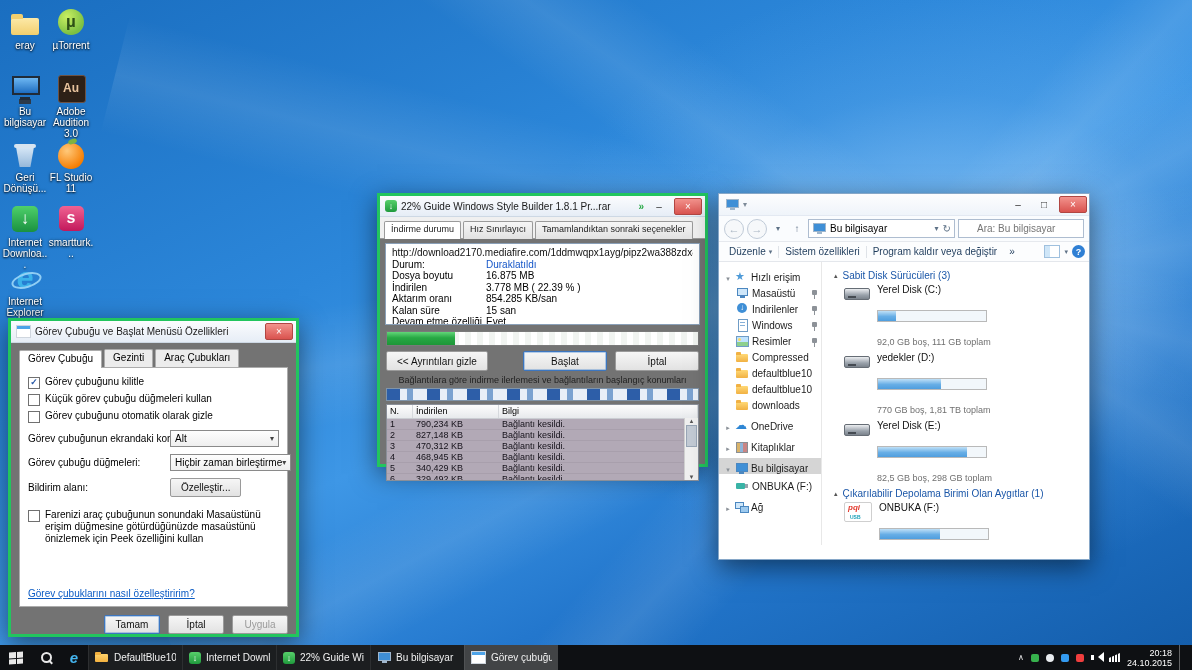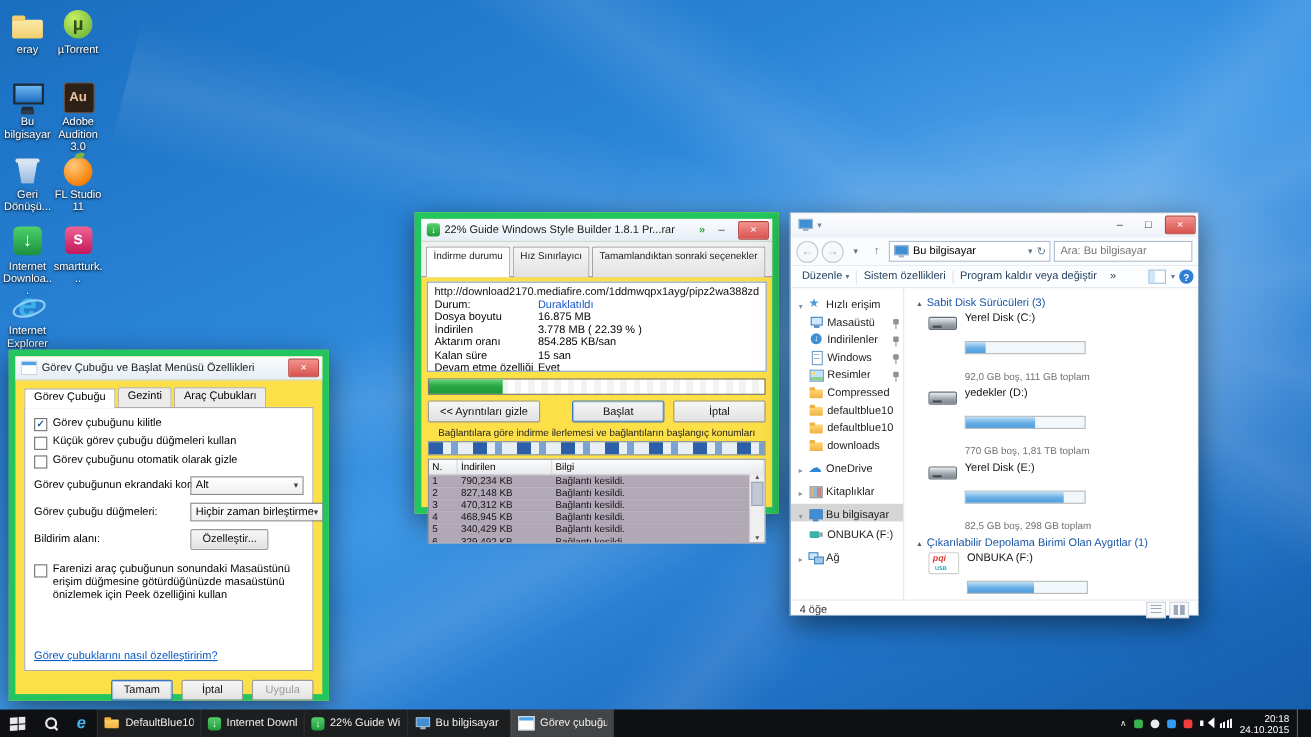--- a/index.html
+++ b/index.html
@@ -33,21 +33,21 @@
   .di-fl::before{content:"";position:absolute;left:3px;top:5px;width:26px;height:26px;border-radius:50%;background:radial-gradient(circle at 35% 30%,#ffc97a,#f57c00 75%)}
   .di-fl::after{content:"";position:absolute;left:13px;top:1px;width:9px;height:5px;border-radius:50%;background:#7cb342;transform:rotate(-20deg)}
   .di-idm::before{content:"";position:absolute;left:3px;top:3px;width:26px;height:26px;border-radius:5px;background:linear-gradient(#4ed06a,#1a9140)}
   .di-idm::after{content:"↓";position:absolute;inset:0;color:#fff;font-size:17px;font-weight:bold;line-height:31px;text-align:center}
   .di-sm::before{content:"";position:absolute;left:4px;top:3px;width:25px;height:25px;border-radius:5px;background:linear-gradient(#f06292,#c2185b)}
   .di-sm::after{content:"s";position:absolute;inset:0;color:#fff;font-size:16px;font-weight:bold;line-height:29px;text-align:center}
   .di-ie::before{content:"e";position:absolute;inset:0;color:#3bb2ea;font-size:30px;line-height:32px;font-style:italic;font-weight:bold;text-align:center}
   .di-ie::after{content:"";position:absolute;left:2px;top:11px;width:27px;height:11px;border:2px solid rgba(150,210,245,.95);border-radius:50%;transform:rotate(-16deg)}
 
   
-  .window{position:absolute;background:#fde047;border:6px solid #22c55e;box-shadow:0 7px 24px rgba(0,0,0,.5);z-index:5;box-sizing:border-box}
+  .window{position:absolute;background:#737373;border:3px solid #22c55e;box-shadow:0 7px 24px rgba(0,0,0,.5);z-index:5;box-sizing:border-box}
   .titlebar{height:20px;display:flex;align-items:center;gap:4px;padding:0 3px 0 5px;background:linear-gradient(#fbfcfe,#e6edf6);border-bottom:1px solid #cdd8e4;font-size:10px}
   .cap-title{flex:1;white-space:nowrap;overflow:hidden;color:#1a1a1a}
   .cap-btn{width:22px;height:15px;display:flex;align-items:center;justify-content:center;font-size:10px;color:#333;border-radius:2px}
   .cap-btn.close{background:linear-gradient(#f3938d,#d9534f);color:#fff;border:1px solid #b14642;width:26px}
   .btn{font-size:10px;height:18px;padding:0 10px;background:linear-gradient(#f6f6f6,#e2e2e2);border:1px solid #9a9a9a;border-radius:2px;display:inline-flex;align-items:center;justify-content:center;color:#111;white-space:nowrap}
   .btn.primary{border-color:#3c76c0;box-shadow:inset 0 0 0 1px rgba(80,140,210,.4)}
   .btn.disabled{color:#9b9b9b}
 
   
   .m{position:relative;display:inline-block}
@@ -59,21 +59,21 @@
   .m-pc{width:14px;height:11px}
   .m-pc::before{content:"";position:absolute;left:1px;top:0;width:11px;height:7px;border:1px solid #9fb6cc;background:#3f8fd6}
   .m-pc::after{content:"";position:absolute;left:5px;bottom:0;width:5px;height:2px;background:#9fb6cc}
   .m-win{width:13px;height:11px;border:1px solid #cfd6de;background:#fff}
   .m-win::before{content:"";position:absolute;left:0;top:0;right:0;height:3px;background:#4da3e8}
 
   
   .idm{left:377px;top:193px;width:331px;height:274px}
   .idm-tabs{display:flex;padding:3px 4px 0;border-bottom:1px solid #9a9a9a;background:#f0f0f0}
   .idm-tab{font-size:9px;padding:2px 6px;border:1px solid #9a9a9a;border-bottom:none;border-radius:2px 2px 0 0;background:linear-gradient(#f6f6f6,#e2e2e2);margin-right:2px;position:relative;top:1px;color:#222;white-space:nowrap}
-  .idm-tab.active{background:#fff;padding-bottom:15px;z-index:2}
+  .idm-tab.active{background:#fff;padding-bottom:5px;z-index:2}
   .idm-panel{margin:4px 5px 0;background:#fff;border:1px solid #8aa0b8;padding:3px 6px;font-size:10px;line-height:11.5px;height:82px;box-sizing:border-box;overflow:hidden}
   .idm-url{white-space:nowrap;overflow:hidden;color:#111}
   .idm-row{display:flex;white-space:nowrap}
   .idm-row .lab{width:94px;flex:0 0 94px}
   .link-blue{color:#1556c8}
   .idm-progress{margin:6px 6px 0;height:13px;border:1px solid #7a7a7a;background:repeating-linear-gradient(90deg,#ffffff 0 6px,#f1f4f1 6px 12px);position:relative}
   .idm-fill{height:100%;background:linear-gradient(#62d678,#27a844 45%,#1e9638)}
   .idm-btnrow{display:flex;gap:8px;margin:5px 6px 0;align-items:center}
   .idm-caption{font-size:9px;text-align:center;margin-top:4px;color:#222}
   .segbar{margin:3px 6px 0;height:11px;border:1px solid #7f94aa;
@@ -108,21 +108,21 @@
 
   
   .ex{left:718px;top:193px;width:372px;height:367px;background:#fff;border:1px solid #86a7c8}
   .ex-cap{height:21px;display:flex;align-items:center;gap:4px;background:linear-gradient(#fdfdfe,#eff4fa);padding:0 2px 0 6px;border-bottom:1px solid #e3e9f2}
   .spacer{flex:1}
   .ex-nav{height:25px;display:flex;align-items:center;gap:3px;padding:0 5px;background:#fafcfe;border-bottom:1px solid #e6e9ee}
   .nav-circle{width:18px;height:18px;border-radius:50%;border:1px solid #c0cbd8;color:#a8b4c2;font-size:11px;display:flex;align-items:center;justify-content:center;background:#f6f8fa}
   .nav-plain{width:16px;height:16px;color:#5e7287;display:flex;align-items:center;justify-content:center;font-size:10px}
   .addr{flex:1;height:19px;border:1px solid #aebdd0;background:#fff;display:flex;align-items:center;gap:4px;padding:0 3px;font-size:10px;box-sizing:border-box}
   .addr .grow2{flex:1;white-space:nowrap;overflow:hidden}
-  .searchbox{width:126px;height:19px;border:1px solid #aebdd0;background:#fff;display:flex;align-items:center;padding:0 3px;box-sizing:border-box}
+  .searchbox{width:126px;height:19px;border:1px solid #aebdd0;background:#fff;display:flex;align-items:center;padding:0 16px;box-sizing:border-box}
   .searchbox input{border:none;outline:none;width:100%;font-size:10px;color:#6b6b6b;font-family:inherit;background:transparent}
   .ex-cmd{height:19px;display:flex;align-items:center;background:#fcfdfe;border-bottom:1px solid #e4e7ec;font-size:10px;color:#1f3c5c;padding:0 4px;white-space:nowrap}
   .cmd-item{padding:0 6px;display:flex;align-items:center;gap:3px;height:100%}
   .cmd-sep{width:1px;height:12px;background:#dfe3e8}
   .help-ic{width:13px;height:13px;border-radius:50%;background:#2f7fd4;color:#fff;font-size:9px;font-weight:bold;display:flex;align-items:center;justify-content:center}
   .panel-ic{width:14px;height:11px;border:1px solid #9fc0de;background:linear-gradient(90deg,#cfe6f8 0 5px,#fff 5px)}
   .ex-body{display:flex;height:283px}
   .ex-side{width:102px;flex:0 0 102px;border-right:1px solid #e8e8e8;padding-top:5px;font-size:10px;overflow:hidden}
   .srow{display:flex;align-items:flex-end;height:16px;padding-left:5px;gap:3px;color:#1c1c1c;white-space:nowrap}
   .srow .tg{width:8px;flex:0 0 8px;font-size:7px;color:#8a9097;text-align:center}
@@ -548,26 +548,20 @@
         <div class="dmeta">
           <span class="dname">ONBUKA (F:)</span>
           <div class="dbar">
               <div class="dfill" style="width: 56%;"></div>
             </div>
           <span class="ddetail">3,28 GB boş, 7,40 GB toplam</span>
         </div>
       </div>
     </div>
   </div>
-  <div class="ex-status">
-    <span>4 öğe</span>
-    <div class="spacer"></div>
-    <div class="view-btn vb-list"></div>
-    <div class="view-btn vb-thumb"></div>
-  </div>
 </div>
 
 <div class="taskbar">
   <div class="tb-start">
     <div class="flag">
         <i></i>
         <i></i>
         <i></i>
         <i></i>
       </div>

